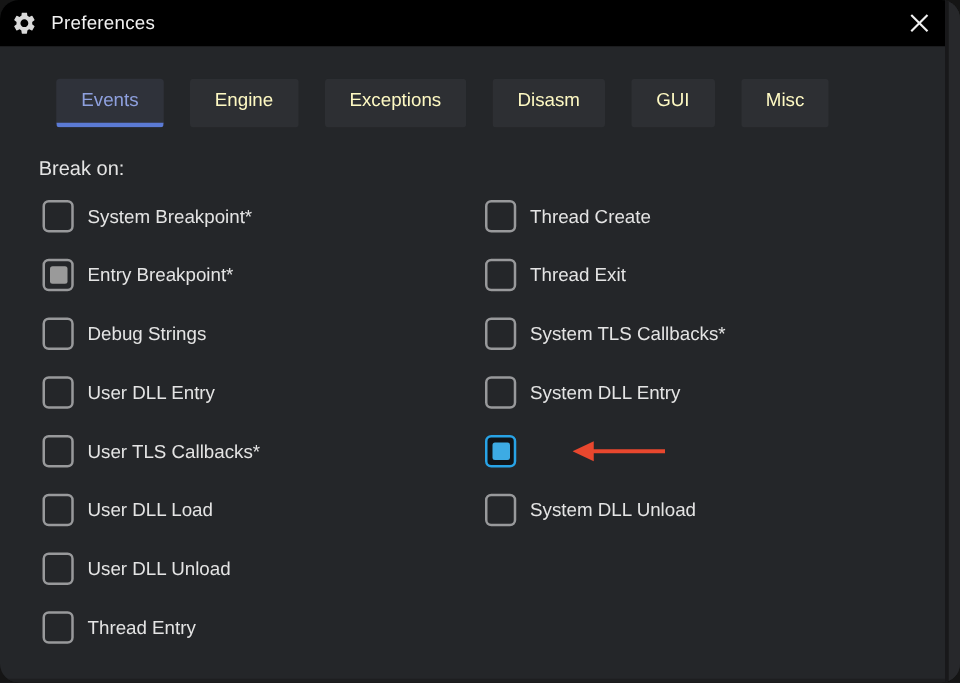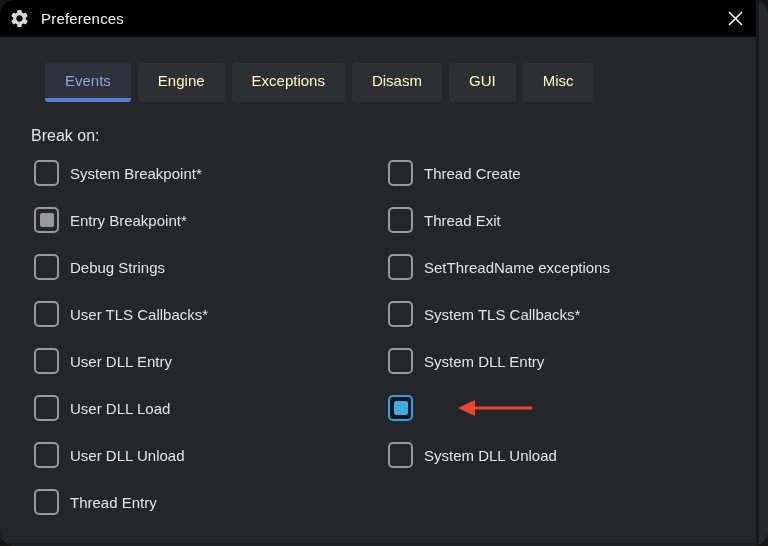--- a/index.html
+++ b/index.html
@@ -31,21 +31,21 @@
     background:#27282b; border-left:3px solid #18181a;
   }
   .bottom-edge {
     position:absolute; bottom:0; left:0; width:756px; height:3px;
     background:#1d1e20;
   }
 
   
   .dialog-body { position:absolute; top:37px; left:0; width:756px; padding-left:12px; }
 
-  .tabs { display:flex; margin-top:26px; gap:7px;padding-left:33px; }
+  .tabs { display:flex; margin-top:26px; gap:21px;padding-left:33px; }
   .tab {
     height:39px; display:flex; align-items:center; padding:0 20px;
     background:#2d2f33; color:#fef9c3; font-size:15px;
     border-radius:3px; border-bottom:4px solid transparent; cursor:pointer;
   }
   .tab.selected {
     background:#2f323a; color:#8ea0de; border-bottom:4px solid #5b7ad4;
   }
 
   .section-label { margin-top:25px; margin-left:19px; color:#e4e4e4; font-size:16px; line-height:18px; }
@@ -114,25 +114,25 @@
             <span class="cb-fill"></span>
           </span>
         <span class="lbl">Entry Breakpoint*</span>
       </div>
       <div class="row">
         <span class="cb unchecked"></span>
         <span class="lbl">Debug Strings</span>
       </div>
       <div class="row">
         <span class="cb unchecked"></span>
-        <span class="lbl">User TLS Callbacks*</span>
+        <span class="lbl">User DLL Entry</span>
       </div>
       <div class="row">
         <span class="cb unchecked"></span>
-        <span class="lbl">User DLL Entry</span>
+        <span class="lbl">User TLS Callbacks*</span>
       </div>
       <div class="row">
         <span class="cb unchecked"></span>
         <span class="lbl">User DLL Load</span>
       </div>
       <div class="row">
         <span class="cb unchecked"></span>
         <span class="lbl">User DLL Unload</span>
       </div>
 
@@ -140,24 +140,20 @@
         <span class="cb unchecked"></span>
         <span class="lbl">Thread Entry</span>
       </div>
       <div class="row">
         <span class="cb unchecked"></span>
         <span class="lbl">Thread Create</span>
       </div>
       <div class="row">
         <span class="cb unchecked"></span>
         <span class="lbl">Thread Exit</span>
-      </div>
-      <div class="row">
-        <span class="cb unchecked"></span>
-        <span class="lbl">SetThreadName exceptions</span>
       </div>
       <div class="row">
         <span class="cb unchecked"></span>
         <span class="lbl">System TLS Callbacks*</span>
       </div>
       <div class="row">
         <span class="cb unchecked"></span>
         <span class="lbl">System DLL Entry</span>
       </div>
       <div class="row">

